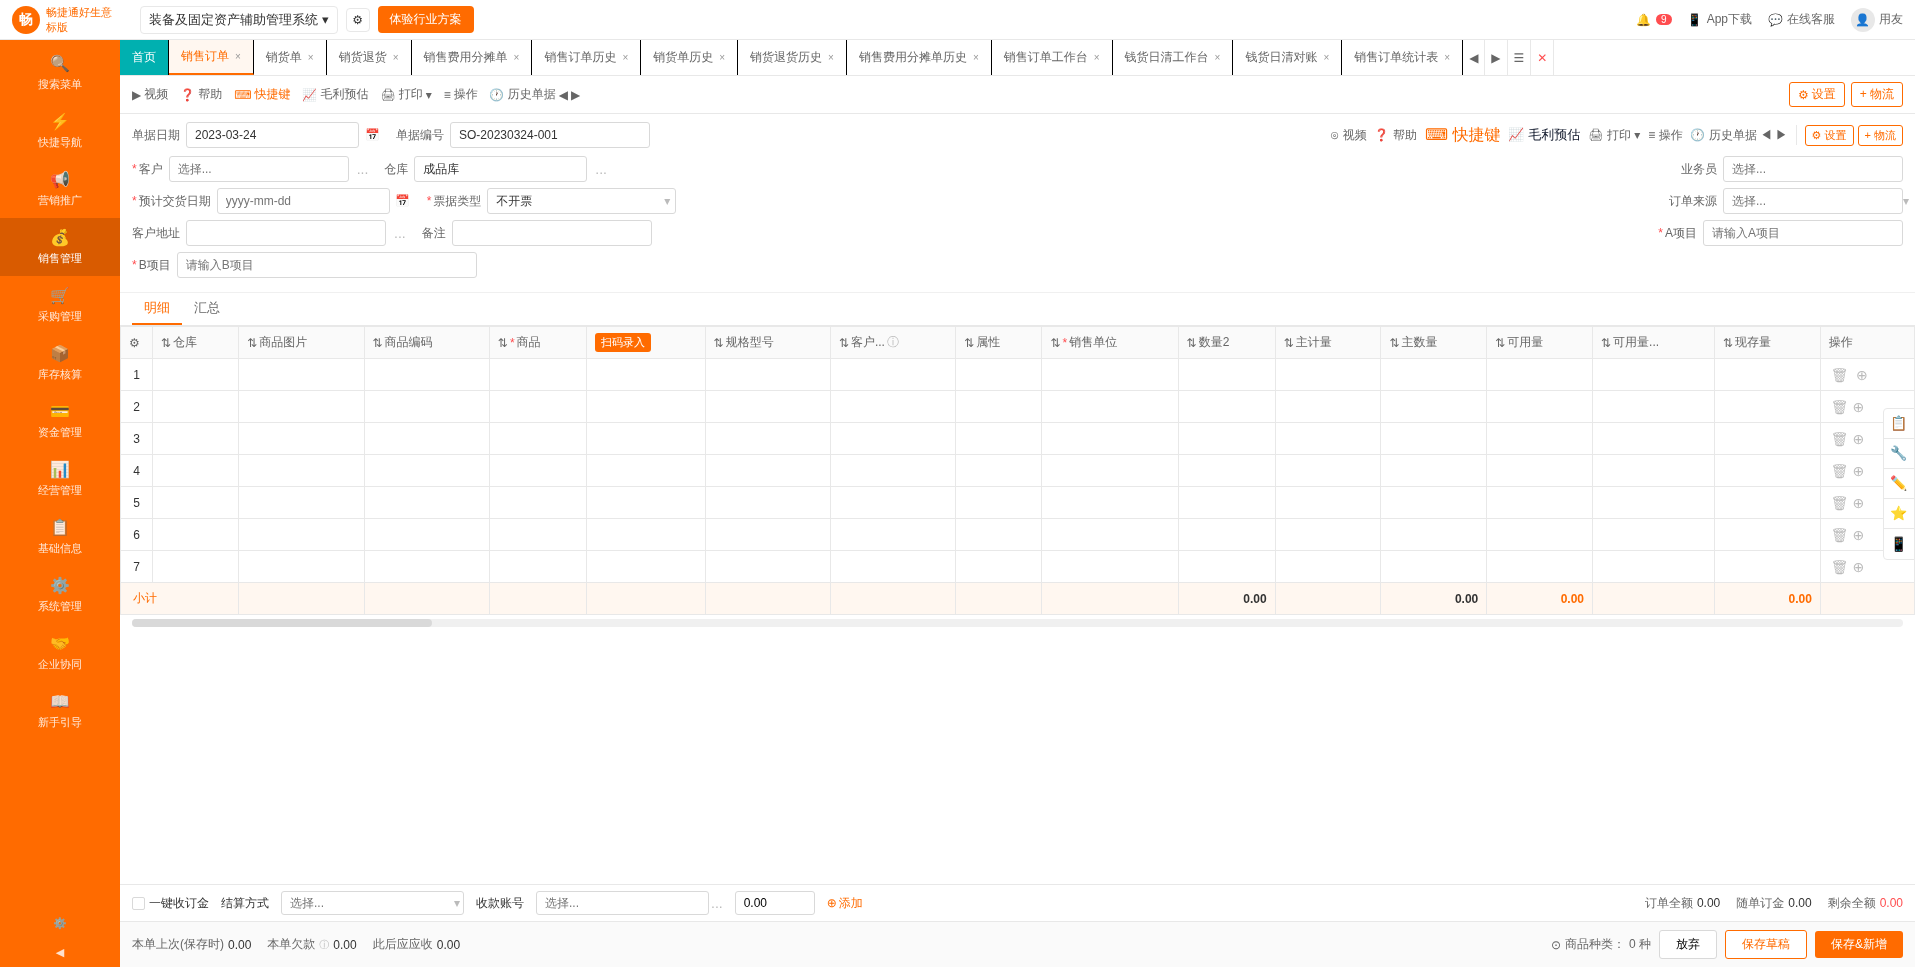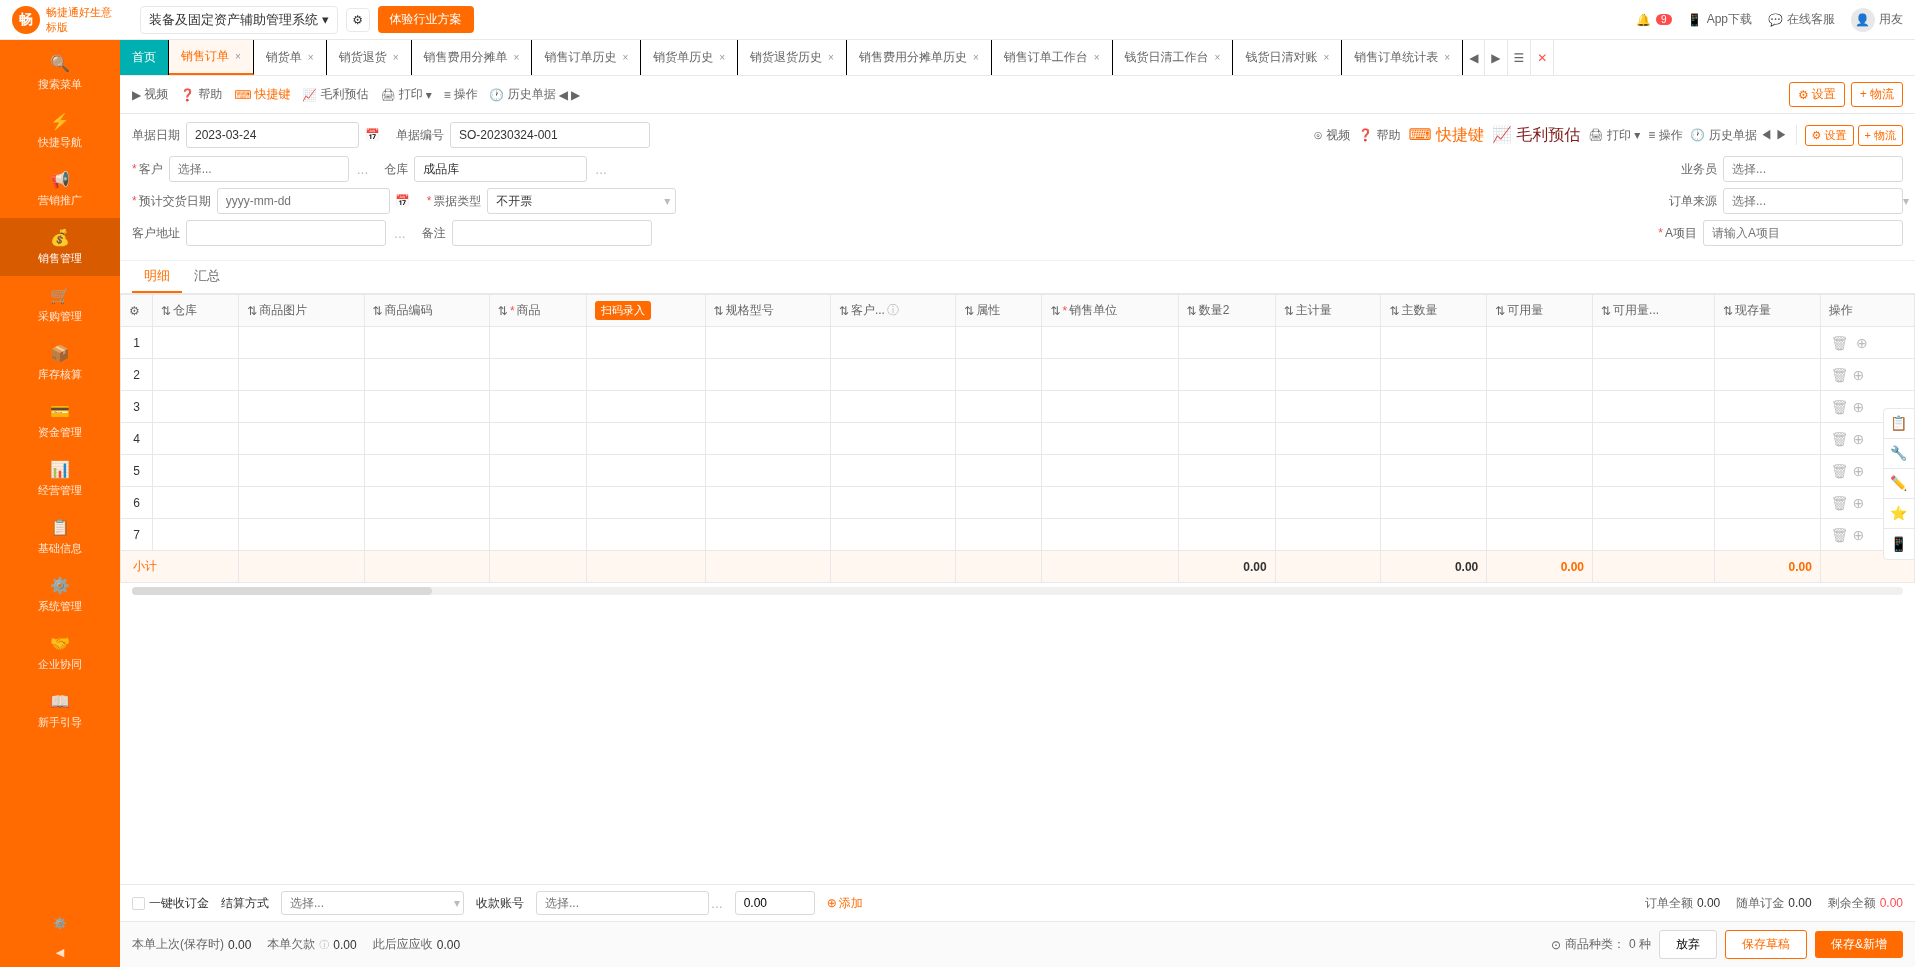--- a/index.html
+++ b/index.html
@@ -319,21 +319,21 @@
             <span class="cal-icon">📅</span>
           </div>
           <div class="form-field">
             <span class="form-label">单据编号</span>
             <input class="form-input form-input-wide" type="text" value="SO-20230324-001" style="">
           </div>
           <div style="margin-left:auto;display:flex;gap:8px;align-items:center;">
             <span style="color:#666;font-size:12px;cursor:pointer;">⊙ <span>视频</span></span>
             <span style="color:#666;font-size:12px;cursor:pointer;">❓ <span>帮助</span></span>
             <span style="color:#ff6b00;font-size:16px;cursor:pointer;">⌨ <span>快捷键</span></span>
-            <span style="color:#7f1d1d;font-size:16px;cursor:pointer;">📈 <span>毛利预估</span></span>
+            <span style="color:#0f172a;font-size:13px;cursor:pointer;">📈 <span>毛利预估</span></span>
             <span style="color:#666;font-size:12px;cursor:pointer;">🖨 <span>打印</span> ▾</span>
             <span style="color:#666;font-size:12px;cursor:pointer;">≡ <span>操作</span></span>
             <span style="color:#666;font-size:12px;cursor:pointer;">🕐 <span>历史单据</span> ◀ ▶</span>
             <span style="display:inline-block;width:1px;height:20px;background:#e8e8e8;"></span>
             <span style="display:flex;gap:4px;">
               <button style="border:1px solid #ff6b00;color:#ff6b00;background:#fff;padding:2px 6px;border-radius:3px;cursor:pointer;font-size:11px;">⚙ <span>设置</span></button>
               <button style="border:1px solid #ff6b00;color:#ff6b00;background:#fff;padding:2px 6px;border-radius:3px;cursor:pointer;font-size:11px;"><span>+ 物流</span></button>
             </span>
           </div>
         </div>
@@ -384,20 +384,26 @@
           <div class="form-field">
             <span class="form-label">备注</span>
             <input class="form-input" type="text" style="min-width: 200px;">
           </div>
           <div class="form-field" style="margin-left:auto;">
             <span class="form-label required">A项目</span>
             <input class="form-input placeholder" type="text" placeholder="请输入A项目" style="min-width: 200px;">
           </div>
         </div>
 
+        <div class="form-row">
+          <div class="form-field">
+            <span class="form-label required">B项目</span>
+            <input class="form-input placeholder" type="text" placeholder="请输入B项目" style="min-width: 300px;">
+          </div>
+        </div>
       </div>
 
       <div class="detail-tabs">
         <div class="detail-tab active">明细</div>
         <div class="detail-tab">汇总</div>
       </div>
 
       <div class="table-area">
         <table class="data-table">
           <thead>

